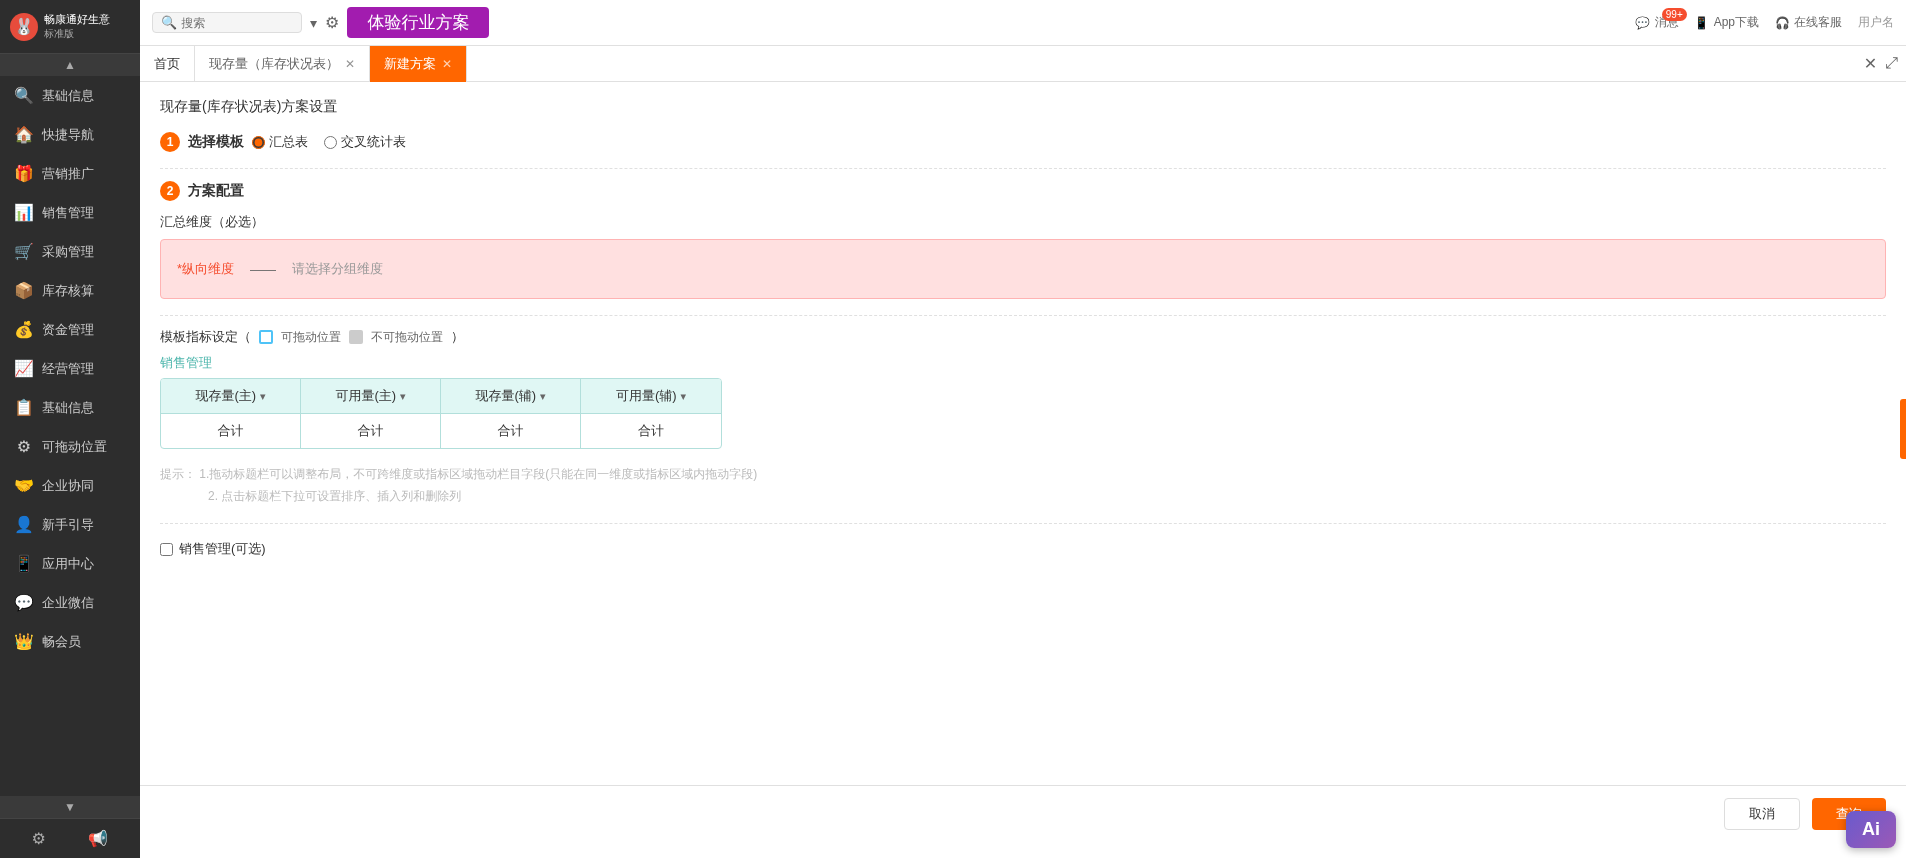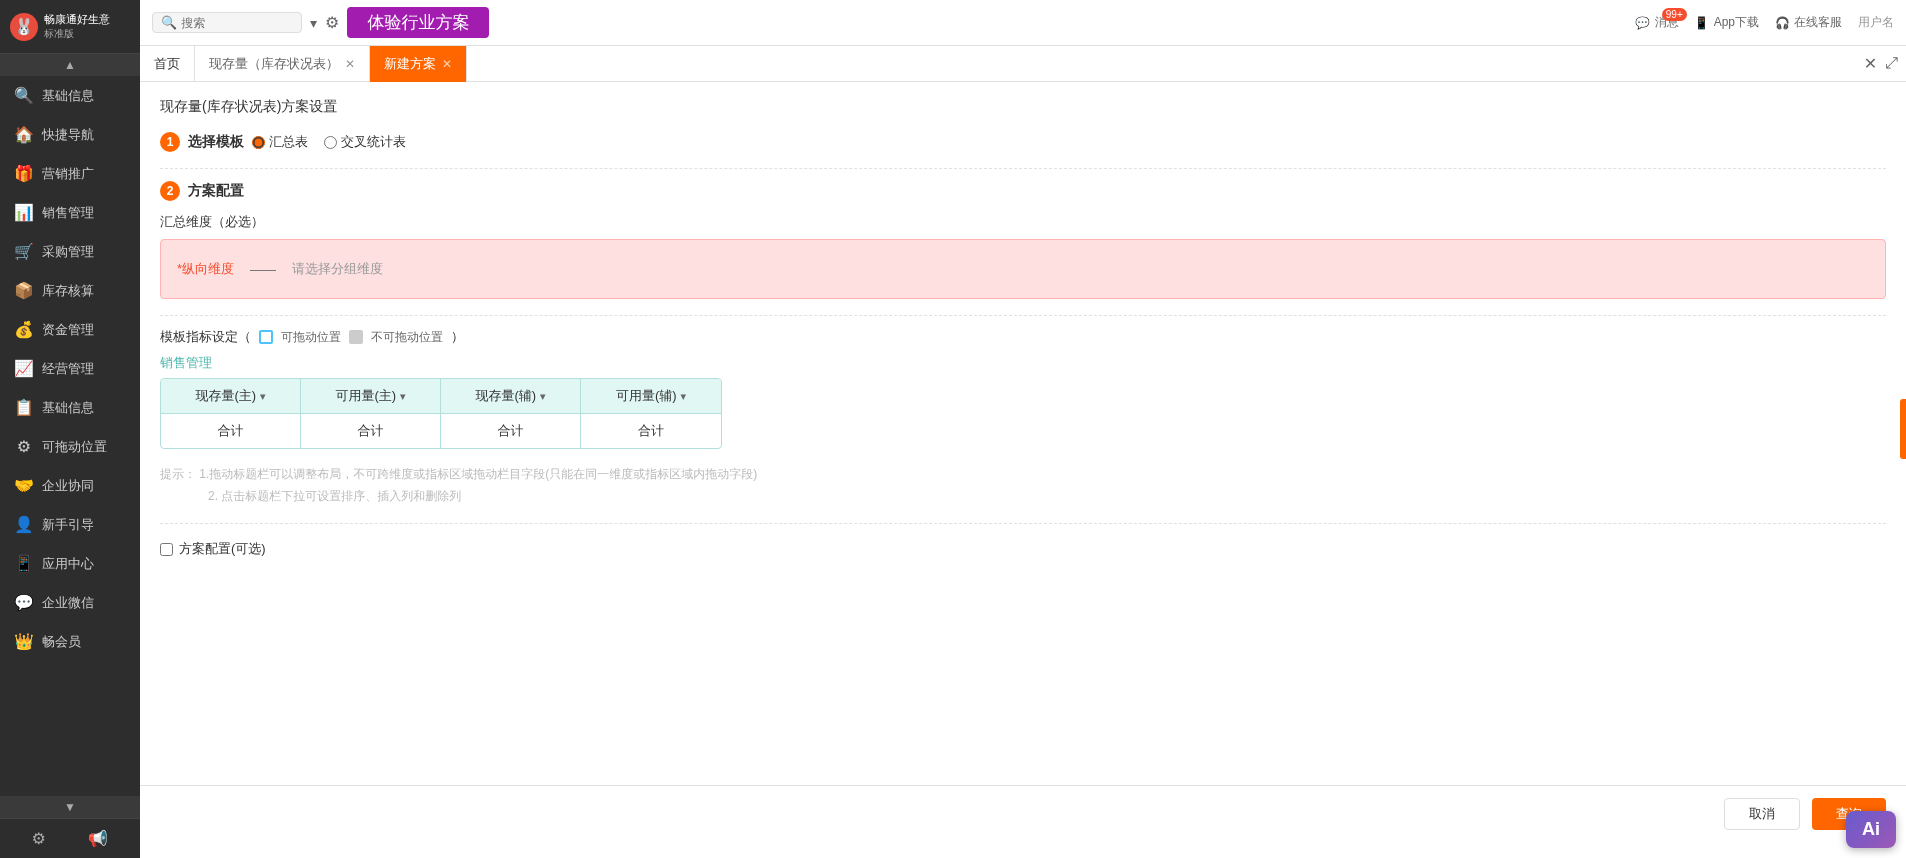--- a/index.html
+++ b/index.html
@@ -580,21 +580,21 @@
             <span style="margin-left:48px;"></span>
             <span>2. 点击标题栏下拉可设置排序、插入列和删除列</span>
           </div>
         </div>
       </div>
 
       <hr class="divider">
 
       <div class="save-row">
         <input type="checkbox" id="save-check" style="">
-        <label for="save-check">方案配置(可选)</label>
+        <label for="save-check">销售管理(可选)</label>
       </div>
 
       <div style="height: 60px;"></div>
     </div>
 
     <div class="bottom-bar">
       <button class="btn-cancel">取消</button>
       <button class="btn-query">查询</button>
     </div>
   </div>

